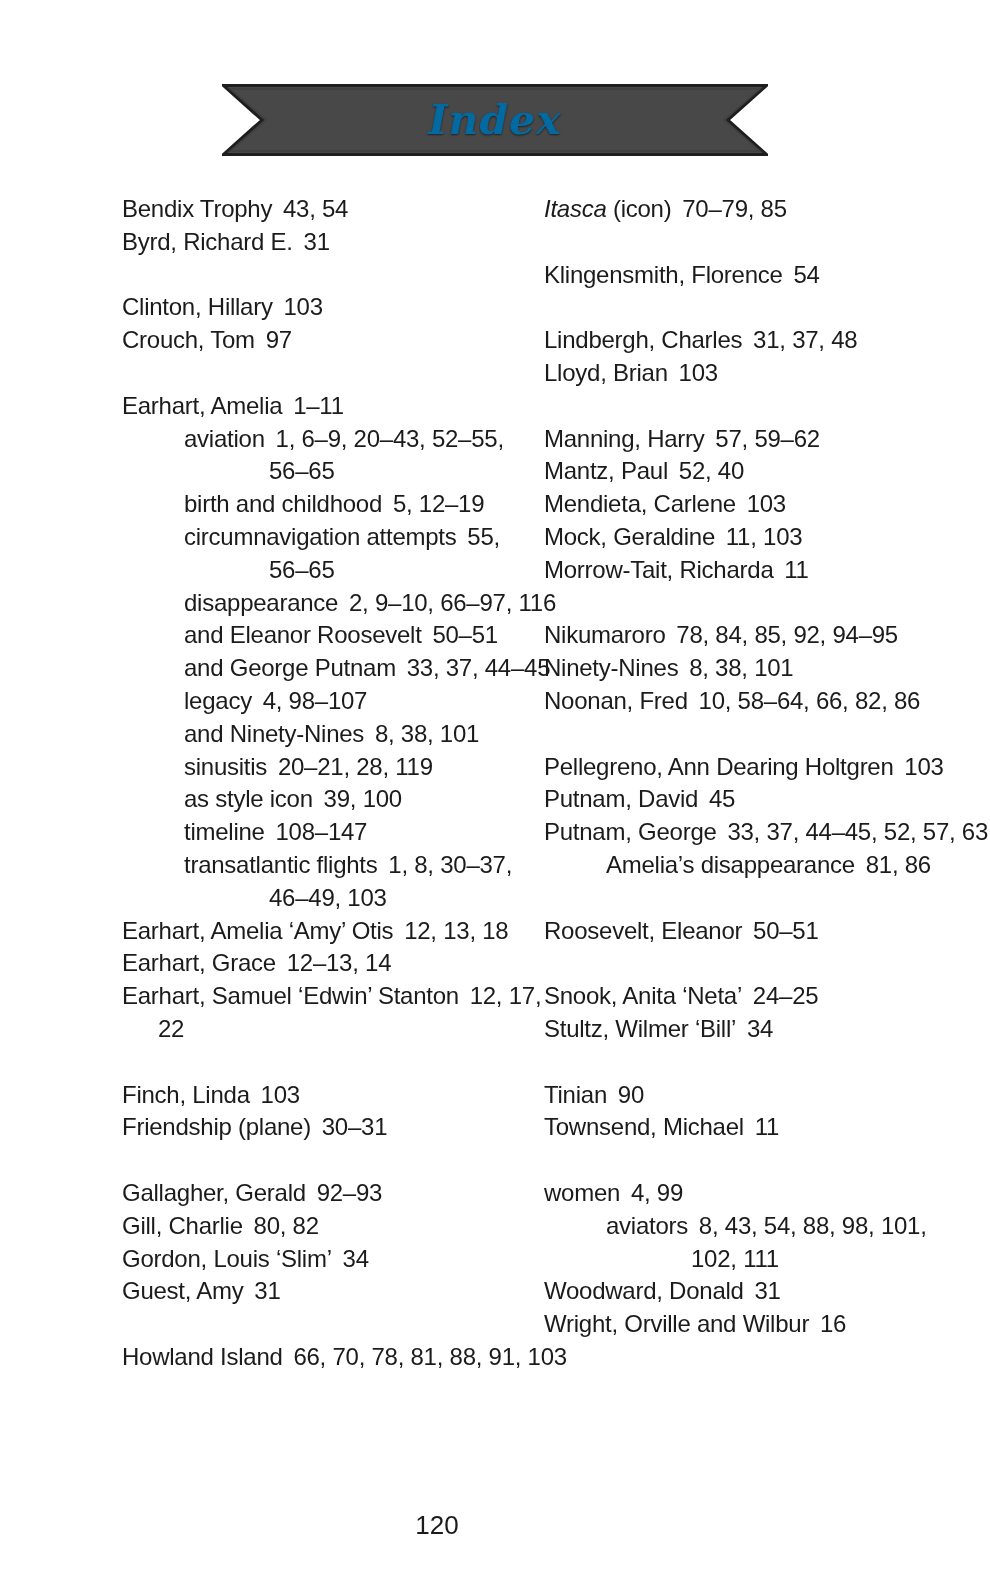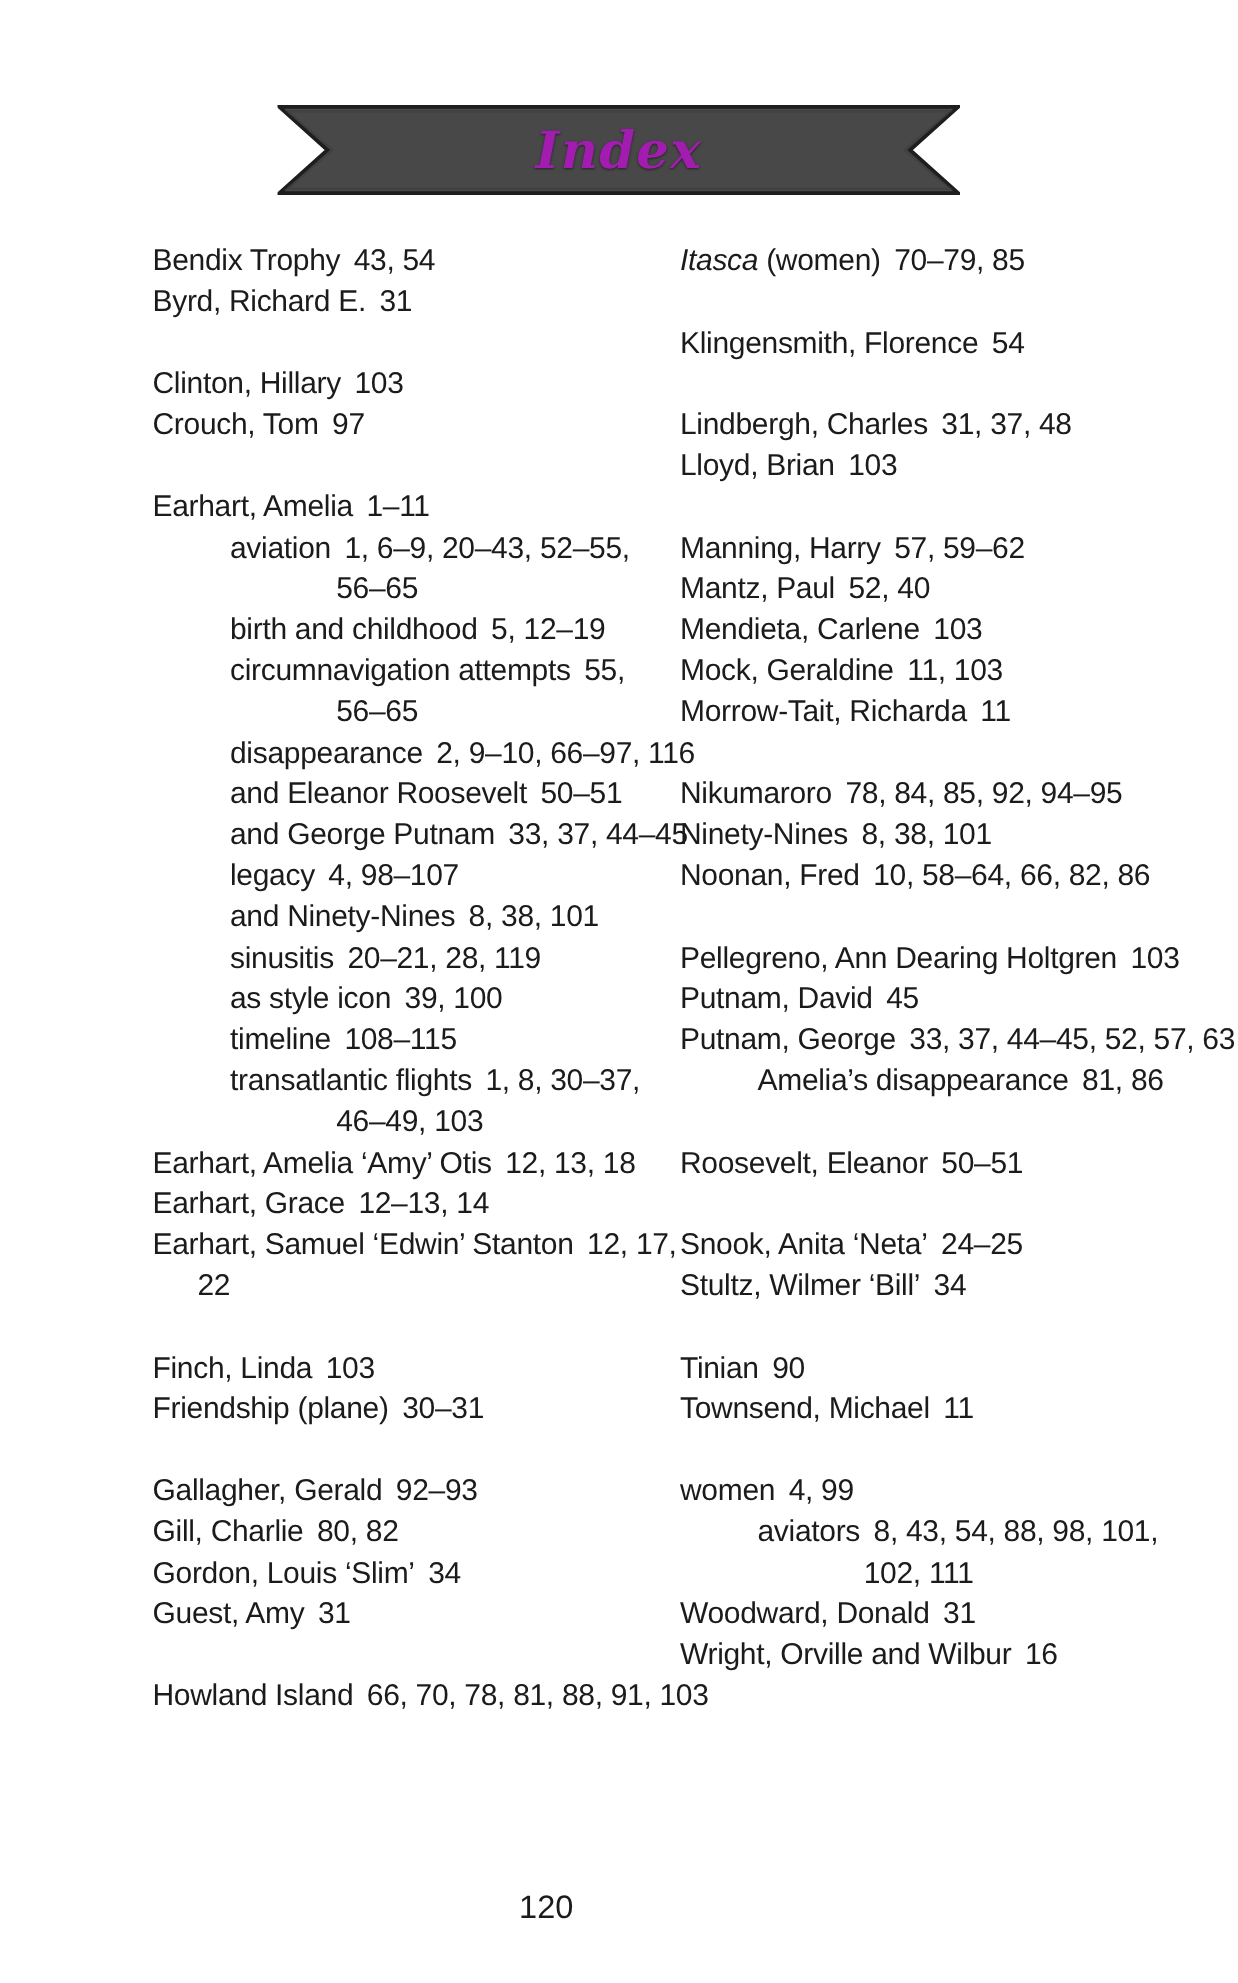--- a/index.html
+++ b/index.html
@@ -15,21 +15,21 @@
   .banner{
     position:absolute;left:222px;top:84px;width:546px;height:72px;
   }
   .banner svg{position:absolute;left:0;top:0;width:100%;height:100%;}
   .banner-title{
     position:absolute;left:0;top:8px;width:100%;
     text-align:center;
     font-family:"DejaVu Serif",serif;
     font-style:italic;font-weight:bold;
     font-size:41px;line-height:56px;
-    color:#a21caf;
+    color:#0369a1;
     text-shadow:0 1px 2px rgba(0,0,0,0.55);
     letter-spacing:1px;
   }
   
   .col{position:absolute;top:193px;margin-left:44px;}
   #col-left{left:78px;width:440px;}
   #col-right{left:500px;width:470px;}
   .iline{
     height:32.8px;line-height:32.8px;
     font-size:24px;
@@ -73,40 +73,40 @@
     <div class="iline L1"><span>birth and childhood</span><span class="pg">5, 12–19</span></div>
     <div class="iline L1"><span>circumnavigation attempts</span><span class="pg">55,</span></div>
     <div class="iline L2"><span>56–65</span></div>
     <div class="iline L1"><span>disappearance</span><span class="pg">2, 9–10, 66–97, 116</span></div>
     <div class="iline L1"><span>and Eleanor Roosevelt</span><span class="pg">50–51</span></div>
     <div class="iline L1"><span>and George Putnam</span><span class="pg">33, 37, 44–45</span></div>
     <div class="iline L1"><span>legacy</span><span class="pg">4, 98–107</span></div>
     <div class="iline L1"><span>and Ninety-Nines</span><span class="pg">8, 38, 101</span></div>
     <div class="iline L1"><span>sinusitis</span><span class="pg">20–21, 28, 119</span></div>
     <div class="iline L1"><span>as style icon</span><span class="pg">39, 100</span></div>
-    <div class="iline L1"><span>timeline</span><span class="pg">108–115</span></div>
+    <div class="iline L1"><span>timeline</span><span class="pg">108–147</span></div>
     <div class="iline L1"><span>transatlantic flights</span><span class="pg">1, 8, 30–37,</span></div>
     <div class="iline L2"><span>46–49, 103</span></div>
     <div class="iline L0"><span>Earhart, Amelia ‘Amy’ Otis</span><span class="pg">12, 13, 18</span></div>
     <div class="iline L0"><span>Earhart, Grace</span><span class="pg">12–13, 14</span></div>
     <div class="iline L0"><span>Earhart, Samuel ‘Edwin’ Stanton</span><span class="pg">12, 17,</span></div>
     <div class="iline Lc"><span>22</span></div>
     <div class="iline L0">&nbsp;</div>
     <div class="iline L0"><span>Finch, Linda</span><span class="pg">103</span></div>
     <div class="iline L0"><span>Friendship (plane)</span><span class="pg">30–31</span></div>
     <div class="iline L0">&nbsp;</div>
     <div class="iline L0"><span>Gallagher, Gerald</span><span class="pg">92–93</span></div>
     <div class="iline L0"><span>Gill, Charlie</span><span class="pg">80, 82</span></div>
     <div class="iline L0"><span>Gordon, Louis ‘Slim’</span><span class="pg">34</span></div>
     <div class="iline L0"><span>Guest, Amy</span><span class="pg">31</span></div>
     <div class="iline L0">&nbsp;</div>
     <div class="iline L0"><span>Howland Island</span><span class="pg">66, 70, 78, 81, 88, 91, 103</span></div>
   </div>
 <div class="col" id="col-right">
-    <div class="iline L0"><i>Itasca</i><span> (women)</span><span class="pg">70–79, 85</span></div>
+    <div class="iline L0"><i>Itasca</i><span> (icon)</span><span class="pg">70–79, 85</span></div>
     <div class="iline L0">&nbsp;</div>
     <div class="iline L0"><span>Klingensmith, Florence</span><span class="pg">54</span></div>
     <div class="iline L0">&nbsp;</div>
     <div class="iline L0"><span>Lindbergh, Charles</span><span class="pg">31, 37, 48</span></div>
     <div class="iline L0"><span>Lloyd, Brian</span><span class="pg">103</span></div>
     <div class="iline L0">&nbsp;</div>
     <div class="iline L0"><span>Manning, Harry</span><span class="pg">57, 59–62</span></div>
     <div class="iline L0"><span>Mantz, Paul</span><span class="pg">52, 40</span></div>
     <div class="iline L0"><span>Mendieta, Carlene</span><span class="pg">103</span></div>
     <div class="iline L0"><span>Mock, Geraldine</span><span class="pg">11, 103</span></div>

